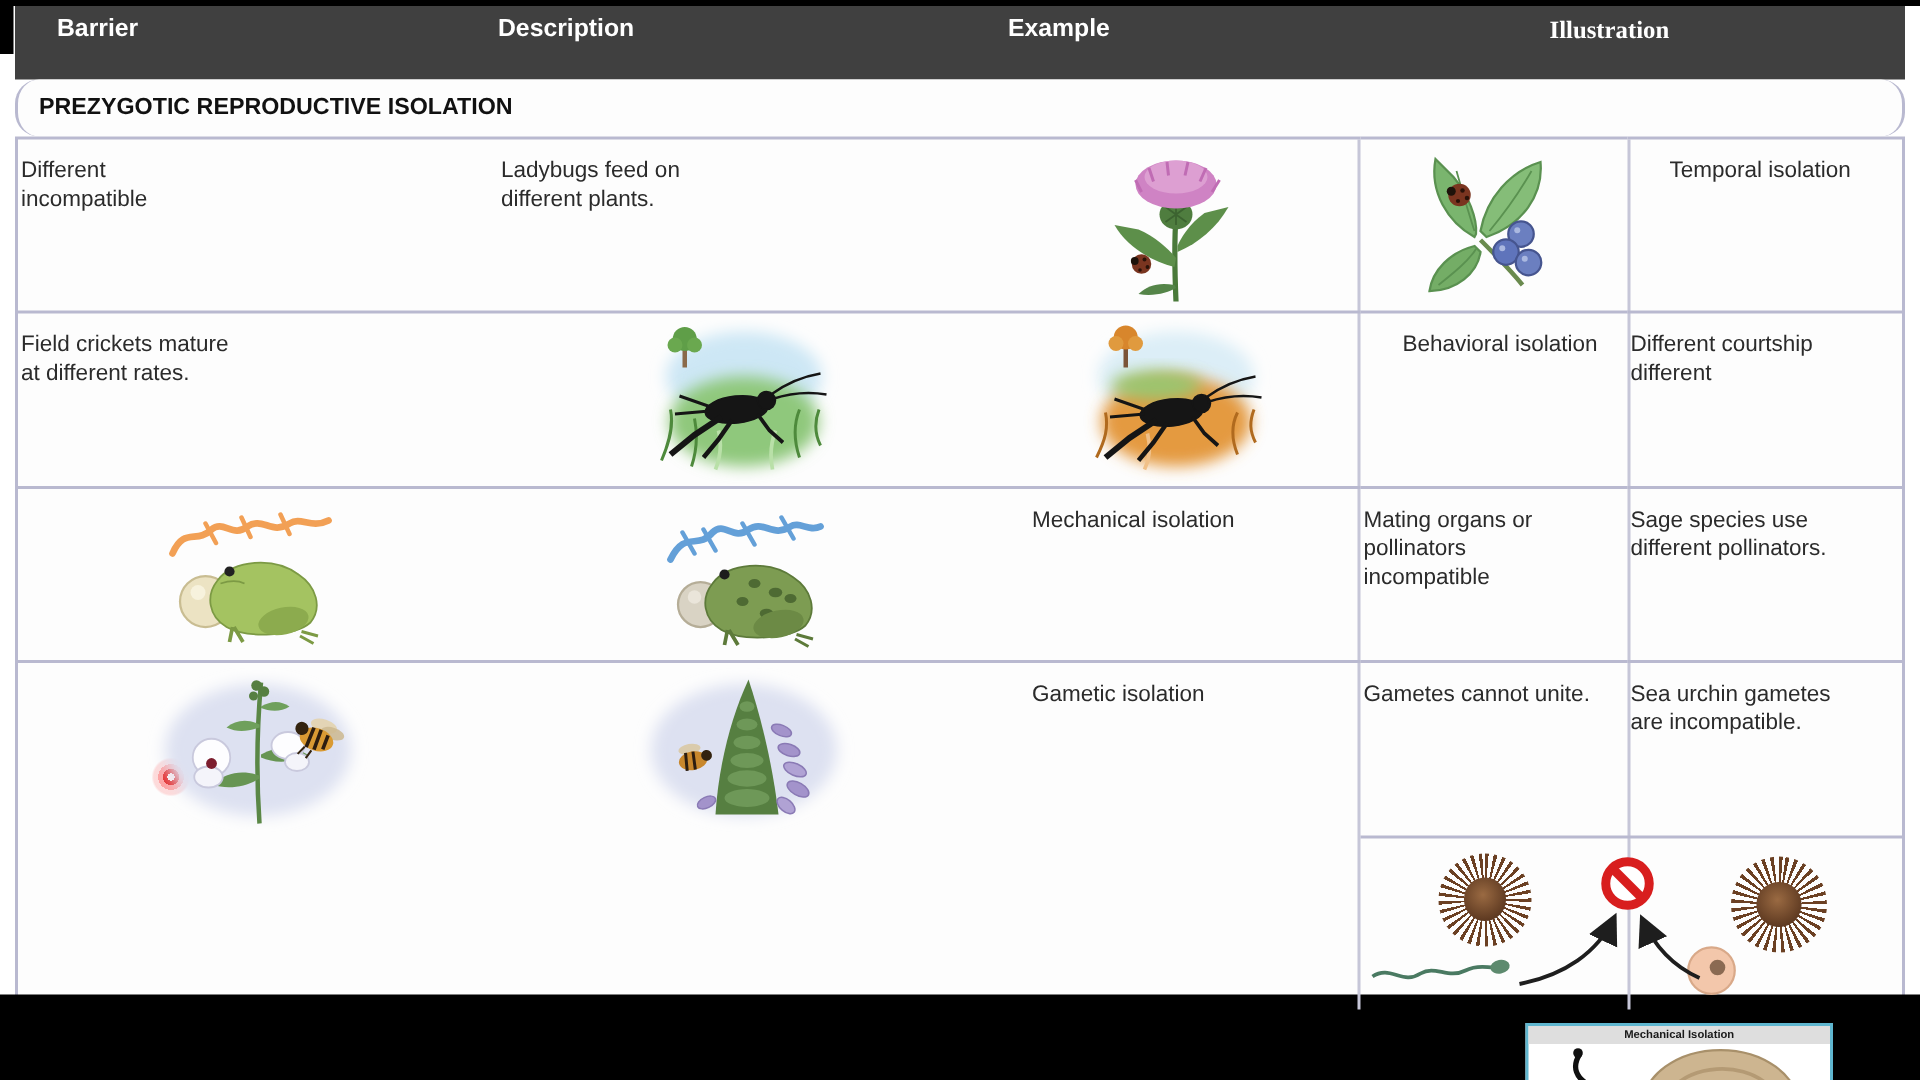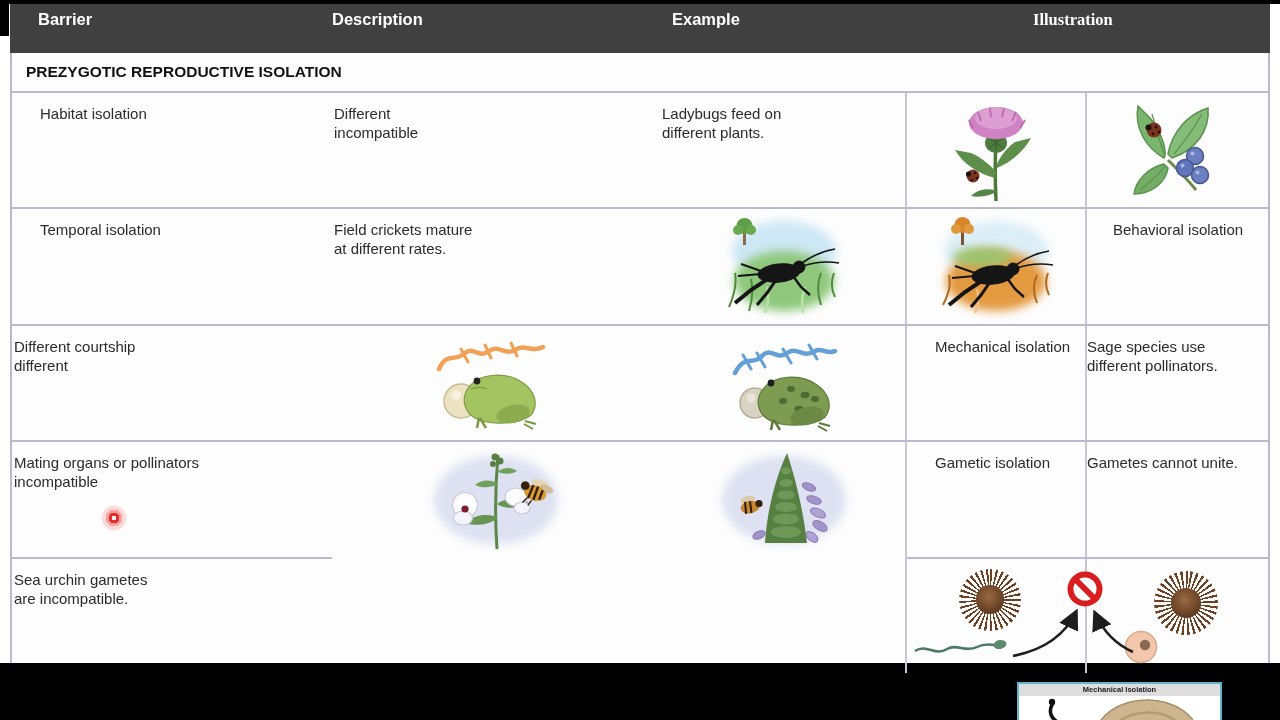--- a/index.html
+++ b/index.html
@@ -12,21 +12,21 @@
   .bar-corner { left:0; top:0; width:9px; height:36px; background:#000; }
   .bar-bottom { left:0; top:663px; width:1280px; height:57px; background:#000; }
 
   
   .tbl { left:10px; top:4px; width:1260px; }
   .thead { position:relative; height:49px; background:#404040; }
   .thead span { position:absolute; top:6px; color:#fff; font-weight:bold; font-size:16.5px; }
   .col-h0 { left:28px; } .col-h1 { left:322px;text-align:right; } .col-h2 { left:662px; } .col-h3 { left:1023px;font-family:Liberation Serif, serif; }
 
   .section { position:relative; height:38px; border-left:2px solid #b9b9d0; border-right:2px solid #b9b9d0;
-    background:#fdfdfd; }
+    background:#fdfdfd;border-radius:16px; }
   .section span { position:absolute; left:14px; top:10px; font-weight:bold; font-size:15.5px; color:#111; }
 
   .rows { position:relative; height:586px; border-left:2px solid #b9b9d0; border-right:2px solid #b9b9d0;
     border-bottom:4px solid #2f2f2f; background:#fdfdfd;
     display:grid; grid-template-columns:320px 328px 247px 178px 183px;
     grid-template-rows:repeat(5, 116.4px); }
   .row-cell { border-top:2px solid #b9b9d0; font-size:15px; line-height:19px; white-space:pre-line;
     padding-top:11px; position:relative; z-index:2; }
   .c-barrier { padding-left:28px; }
   .c-desc { padding-left:2px; }
@@ -84,21 +84,20 @@
   </div>
 
   <div class="section">
     <span>PREZYGOTIC REPRODUCTIVE ISOLATION</span>
   </div>
 
   <div class="rows">
     <div class="vline vl1"></div>
     <div class="vline vl2"></div>
 
-    <div class="row-cell c-barrier">Habitat isolation</div>
     <div class="row-cell c-desc">Different
 incompatible</div>
     <div class="row-cell c-ex">Ladybugs feed on
 different plants.</div>
     <div class="row-cell c-ill">
       <svg width="150" height="110" viewBox="0 0 150 110" aria-label="thistle-flower-with-ladybug">
         <path d="M75 105 C74 82 74 62 75 48" stroke="#4a7a3a" stroke-width="3.5" fill="none"></path>
         <path d="M74 82 C58 78 42 68 34 54 L50 57 C62 62 72 72 75 76 Z" fill="#5d8f4a"></path>
         <path d="M76 72 C90 66 102 56 110 42 L94 46 C84 53 78 63 76 68 Z" fill="#5d8f4a"></path>
         <path d="M74 94 C64 92 56 94 50 100 C60 102 70 99 75 96 Z" fill="#558549"></path>
@@ -214,24 +213,24 @@
         <ellipse cx="74" cy="72" rx="4" ry="3" fill="#4e6a33"></ellipse>
           <ellipse cx="90" cy="80" rx="4.5" ry="3.2" fill="#4e6a33"></ellipse>
         <ellipse cx="106" cy="70" rx="4" ry="3" fill="#4e6a33"></ellipse>
         <ellipse cx="98" cy="87" rx="17" ry="9" fill="#6c8a45" transform="rotate(-12 98 87)"></ellipse>
         <path d="M110 94 L121 97 M109 97 L118 102" stroke="#5d7a3a" stroke-width="2" fill="none"></path>
         <path d="M64 91 L62 101 M65 91 L71 101" stroke="#5d7a3a" stroke-width="2.5" fill="none"></path>
       </svg>
     </div>
 
     <div class="row-cell c-barrier">Mechanical isolation</div>
+    <div class="row-cell c-desc">Mating organs or pollinators
+incompatible</div>
     <div class="row-cell c-ex">Sage species use
 different pollinators.</div>
-    <div class="row-cell c-desc">Mating organs or pollinators
-incompatible</div>
     <div class="row-cell c-ill">
       <svg width="150" height="110" viewBox="0 0 150 110" aria-label="white-sage-flower-with-bee">
         <ellipse cx="75" cy="55" rx="62" ry="44" fill="#dde1f1" filter="url(#soften2)"></ellipse>
         <path d="M76 104 C74 76 74 44 77 10" stroke="#5a8746" stroke-width="3" fill="none"></path>
         <path d="M76 72 C64 68 54 70 44 78 C56 82 68 79 76 74 Z" fill="#679553"></path>
         <path d="M77 58 C88 52 98 52 108 58 C98 64 86 64 77 60 Z" fill="#679553"></path>
         <path d="M76 38 C68 34 60 35 54 40 C62 44 70 42 76 40 Z" fill="#6fa05c"></path>
         <path d="M77 26 C84 22 90 22 96 26 C90 30 82 29 77 27 Z" fill="#6fa05c"></path>
         <circle cx="74" cy="12" r="3.5" fill="#567f41"></circle>
           <circle cx="79" cy="16" r="3.5" fill="#567f41"></circle>

